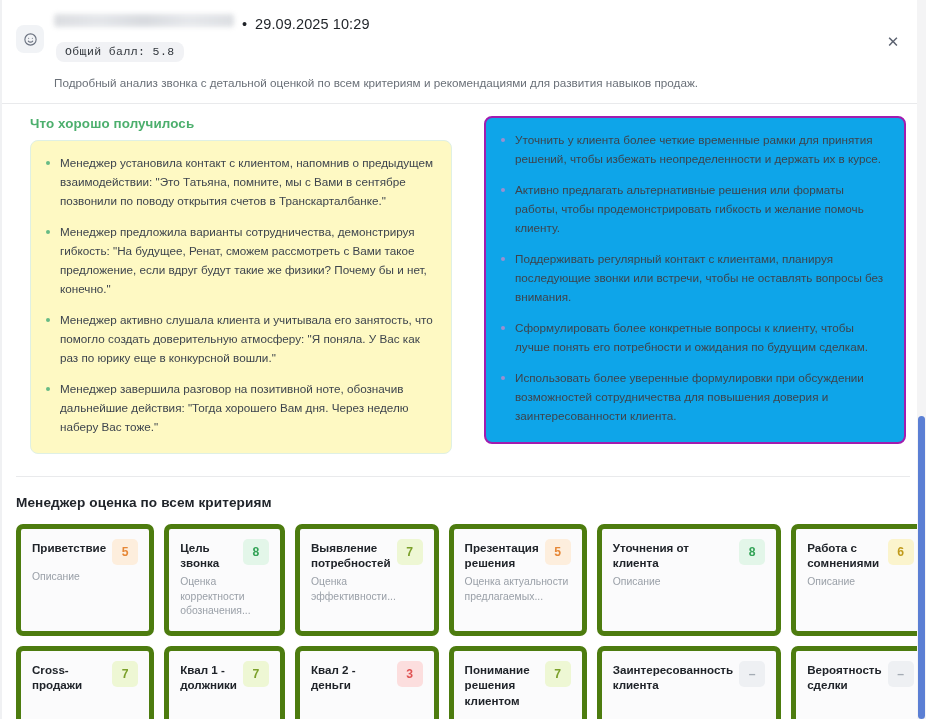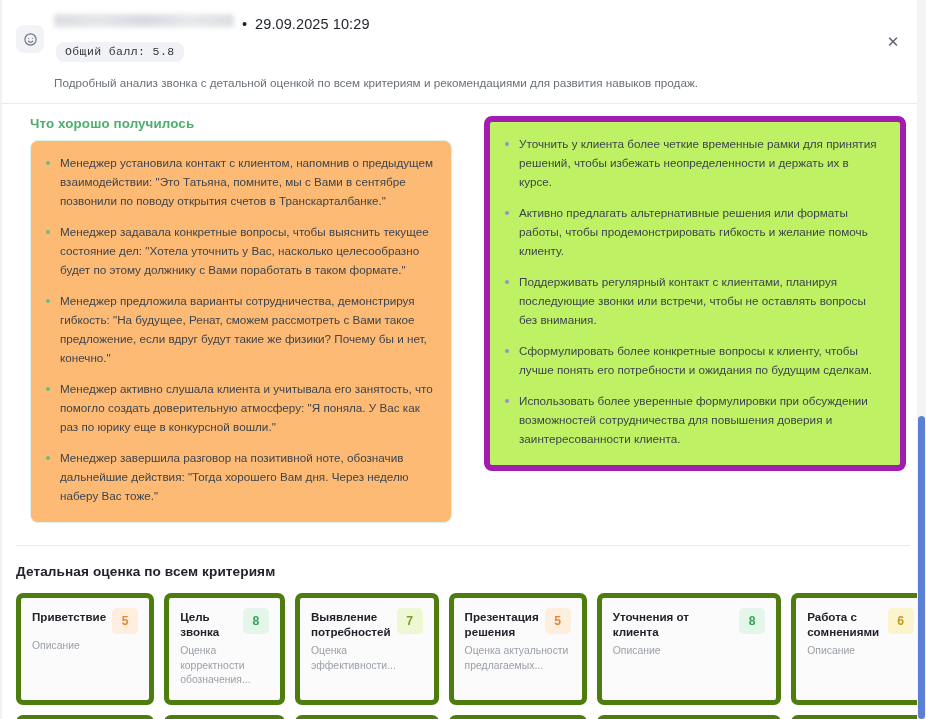--- a/index.html
+++ b/index.html
@@ -145,26 +145,26 @@
     letter-spacing: .1px;
   }
   .col-title.good { color: #4caf6d; }
   .col-title.dev  { color: #f0a04b; }
 
   .panel {
     border-radius: 8px;
     padding: 13px 16px 14px 14px;
   }
   .panel.good {
-    background: #fdba74;
+    background: #fef9c3;
     border: 1px solid #dff0e4;
   }
   .panel.dev {
-    background: #bef264;
-    border: 6px solid #a21caf;
+    background: #0ea5e9;
+    border: 2px solid #a21caf;
   }
 
   ul.bullets { list-style: none; }
   ul.bullets li {
     position: relative;
     padding-left: 15px;
     margin-bottom: 12px;
     font-size: 11.7px;
     line-height: 1.62;
     color: #3d444d;
@@ -312,21 +312,20 @@
   </div>
 
   <div class="body-scroll">
 
     <div class="two-col">
       <div class="col">
         <div class="col-title good">Что хорошо получилось</div>
         <div class="panel good">
           <ul class="bullets">
             <li>Менеджер установила контакт с клиентом, напомнив о предыдущем взаимодействии: "Это Татьяна, помните, мы с Вами в сентябре позвонили по поводу открытия счетов в Транскарталбанке."</li>
-            <li>Менеджер задавала конкретные вопросы, чтобы выяснить текущее состояние дел: "Хотела уточнить у Вас, насколько целесообразно будет по этому должнику с Вами поработать в таком формате."</li>
             <li>Менеджер предложила варианты сотрудничества, демонстрируя гибкость: "На будущее, Ренат, сможем рассмотреть с Вами такое предложение, если вдруг будут такие же физики? Почему бы и нет, конечно."</li>
             <li>Менеджер активно слушала клиента и учитывала его занятость, что помогло создать доверительную атмосферу: "Я поняла. У Вас как раз по юрику еще в конкурсной вошли."</li>
             <li>Менеджер завершила разговор на позитивной ноте, обозначив дальнейшие действия: "Тогда хорошего Вам дня. Через неделю наберу Вас тоже."</li>
           </ul>
         </div>
       </div>
 
       <div class="col">
         <div class="panel dev">
           <ul class="bullets">
@@ -336,21 +335,21 @@
             <li>Сформулировать более конкретные вопросы к клиенту, чтобы лучше понять его потребности и ожидания по будущим сделкам.</li>
             <li>Использовать более уверенные формулировки при обсуждении возможностей сотрудничества для повышения доверия и заинтересованности клиента.</li>
           </ul>
         </div>
       </div>
     </div>
 
     <div class="divider"></div>
 
     <div class="criteria-section">
-      <div class="criteria-title">Детальная оценка по всем критериям</div>
+      <div class="criteria-title">Менеджер оценка по всем критериям</div>
       <div class="criteria-grid" id="criteria-grid">
           <div class="crit-card">
             <div class="crit-head">
               <div class="crit-name">Приветствие</div>
               <div class="crit-score s-orange">5</div>
             </div>
             <div class="crit-desc">Описание</div>
           </div>
           <div class="crit-card">
             <div class="crit-head">

